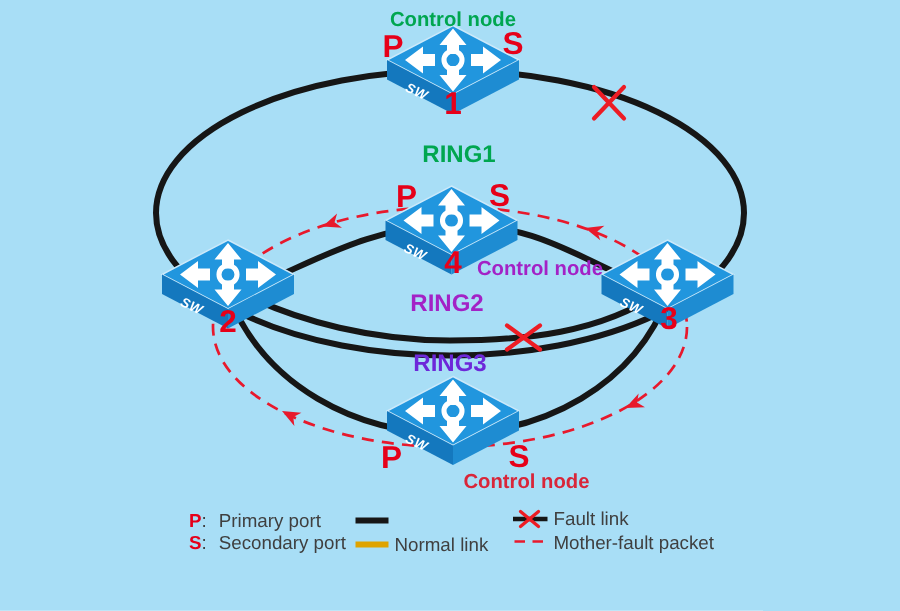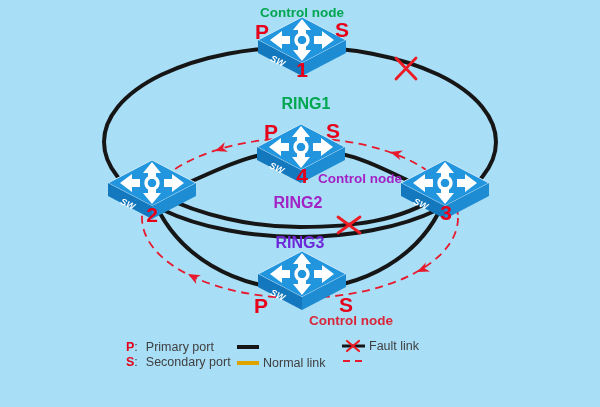--- a/index.html
+++ b/index.html
@@ -125,14 +125,15 @@
   <div class="lbl ctrl cnred" style="left:351px;top:314px;">Control node</div>
 
   <div class="legend-text" style="left:126px;top:340px;">
     <span class="lkey">P</span><span class="lcolon">:</span><span class="lgap">Primary port</span>
   </div>
   <div class="legend-text" style="left:126px;top:355px;">
     <span class="lkey">S</span><span class="lcolon">:</span><span class="lgap">Secondary port</span>
   </div>
   <div class="legend-text" style="left:263px;top:335px;margin-top:21px;">Normal link</div>
   <div class="legend-text" style="left:369px;top:339px;">Fault link</div>
+  <div class="legend-text" style="left:369px;top:355px;">Mother-fault packet</div>
 
 </div>
 
 </body></html>

